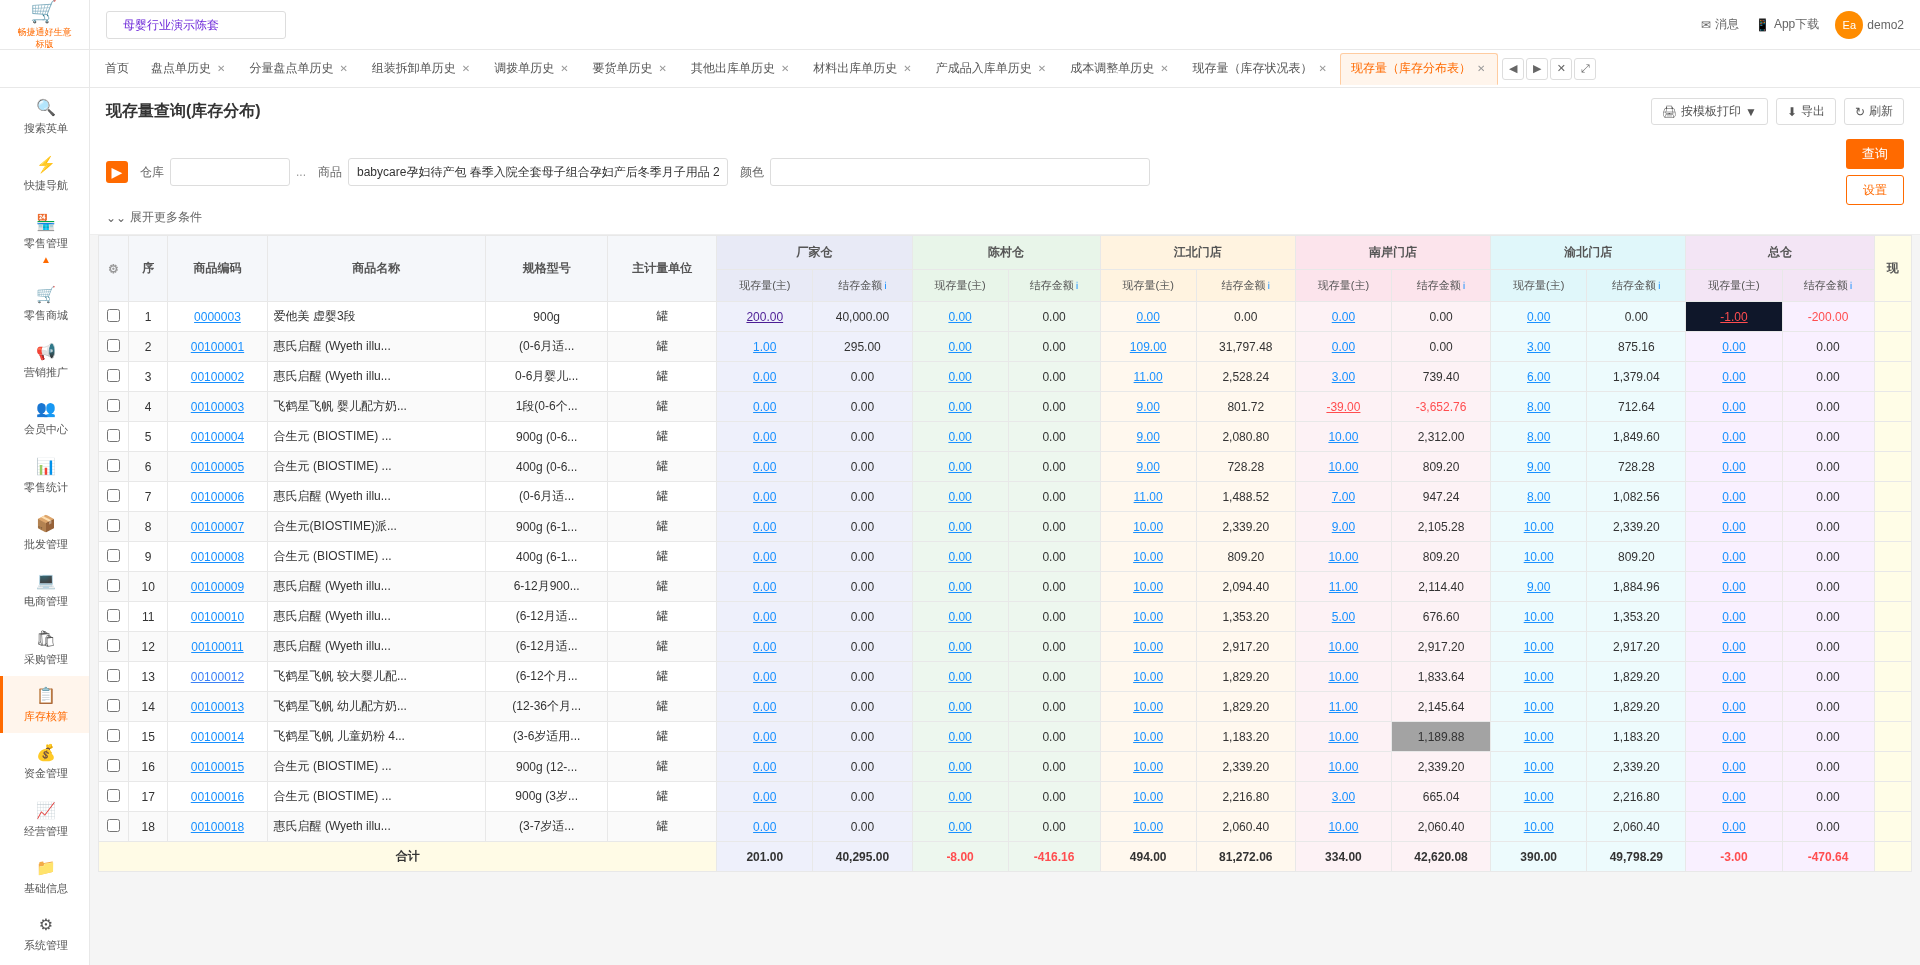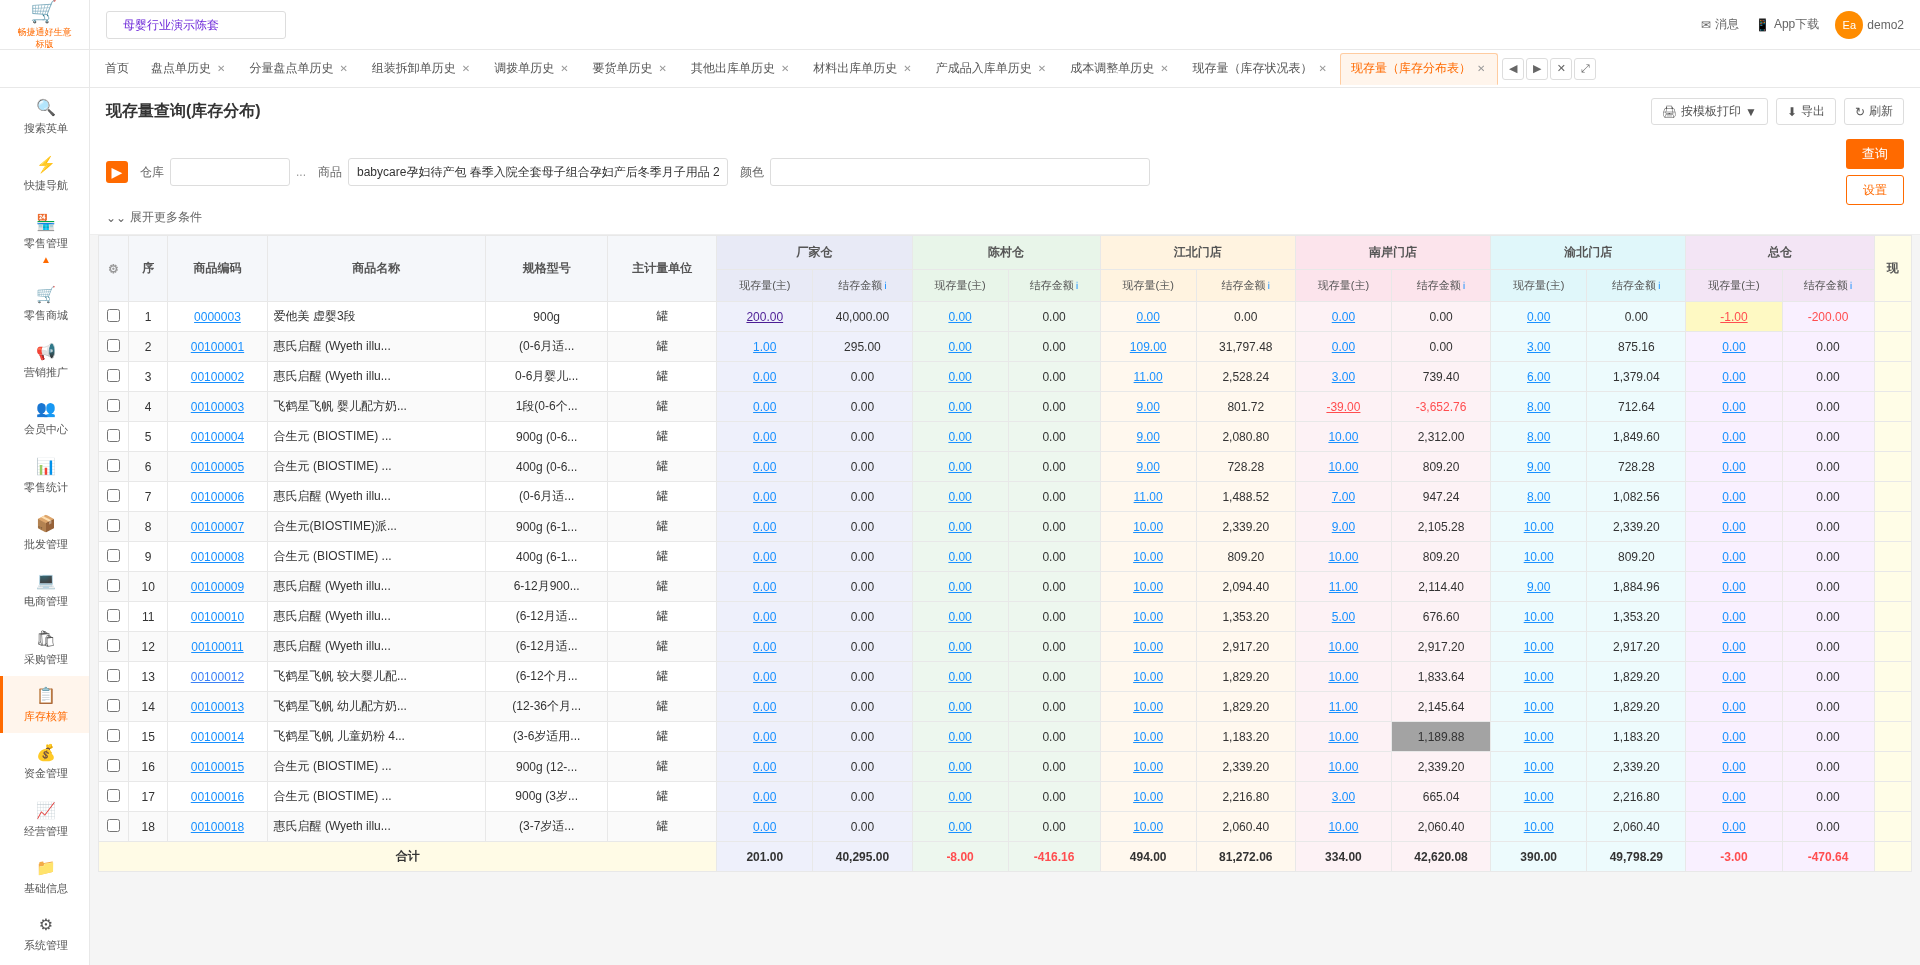--- a/index.html
+++ b/index.html
@@ -295,21 +295,21 @@
     <td style="color:#4c1d95; text-decoration:underline; cursor:pointer; background:#eef0fb;">200.00</td>
     <td style="background:#eef0fb;">40,000.00</td>
     <td style="color:#1890ff; text-decoration:underline; cursor:pointer; background:#edf7ee;">0.00</td>
     <td style="background:#edf7ee;">0.00</td>
     <td style="color:#1890ff; text-decoration:underline; cursor:pointer; background:#fff8ee;">0.00</td>
     <td style="background:#fff8ee;">0.00</td>
     <td style="color:#1890ff; text-decoration:underline; cursor:pointer; background:#fdf2f5;">0.00</td>
     <td style=" background:#fdf2f5;">0.00</td>
     <td style="color:#1890ff; text-decoration:underline; cursor:pointer; background:#edfbfd;">0.00</td>
     <td style="background:#edfbfd;">0.00</td>
-    <td style="color:#ff4d4f; text-decoration:underline; cursor:pointer; background:#fef9c3;">-1.00</td>
+    <td style="color:#ff4d4f; text-decoration:underline; cursor:pointer; background:#0f172a;">-1.00</td>
     <td style="color:#ff4d4f; background:#f9f0ff;">-200.00</td>
     <td style="background:#fffde7;"></td>
   </tr>
             <tr>
     <td><input type="checkbox" style=""></td>
     <td>2</td>
     <td style="color:#1890ff; cursor:pointer; text-decoration:underline;">00100001</td>
     <td style="text-align:left; max-width:160px; overflow:hidden; text-overflow:ellipsis;">惠氏启醒 (Wyeth illu...</td>
     <td>(0-6月适...</td>
     <td>罐</td>

